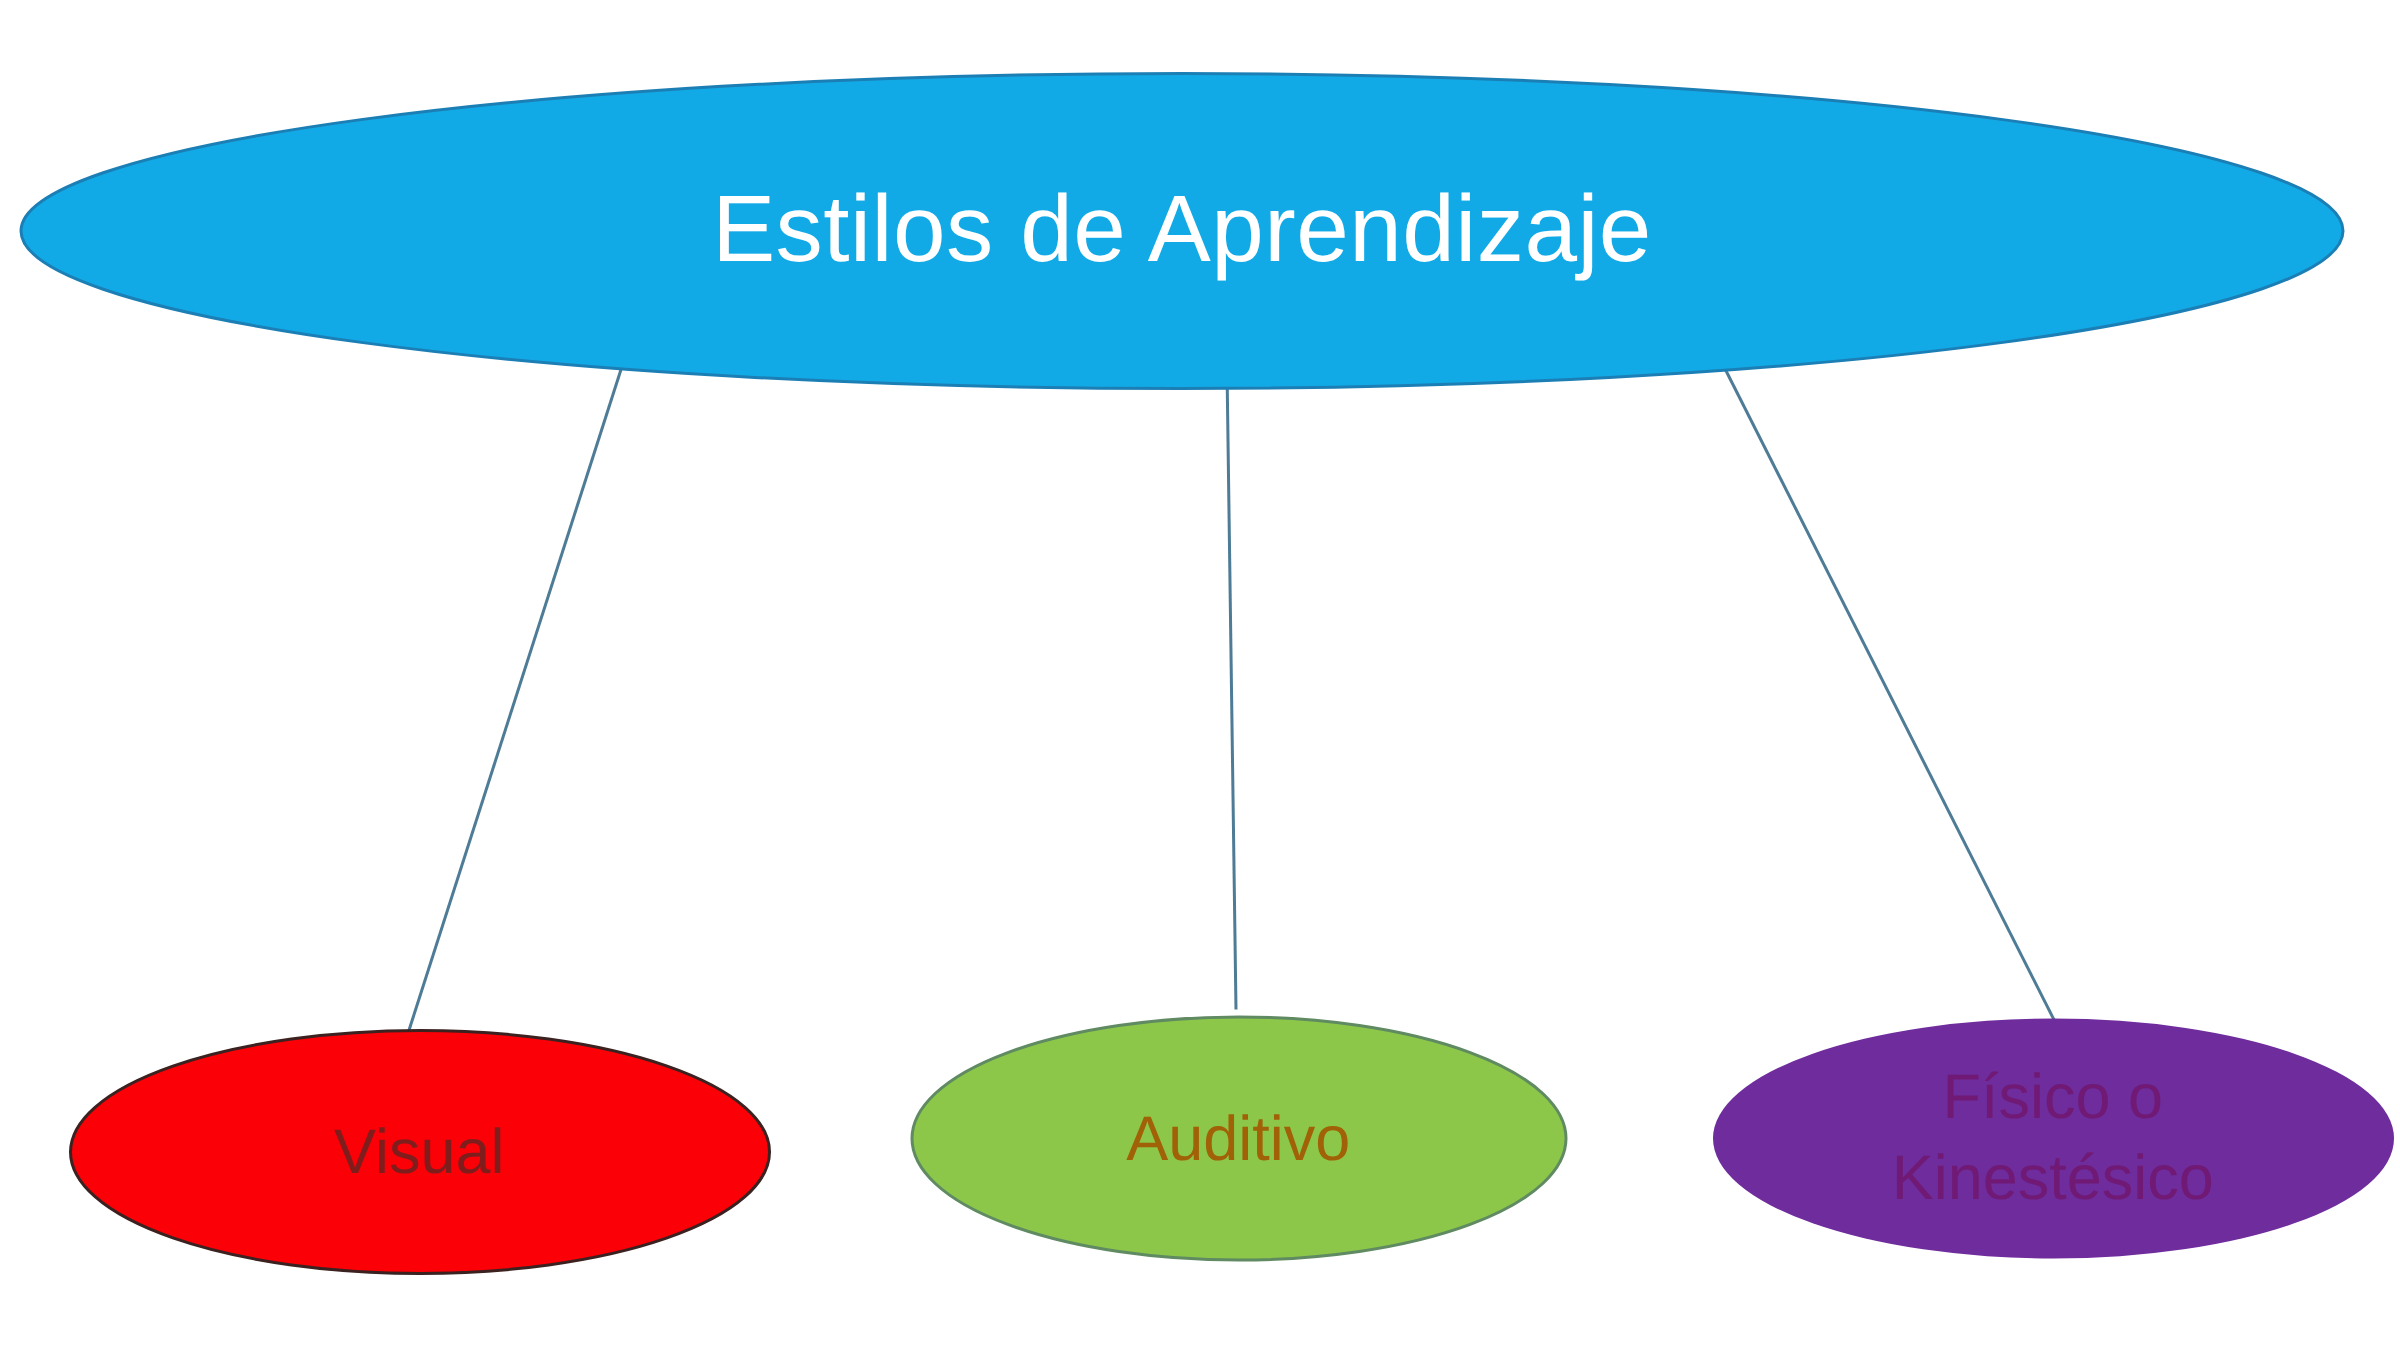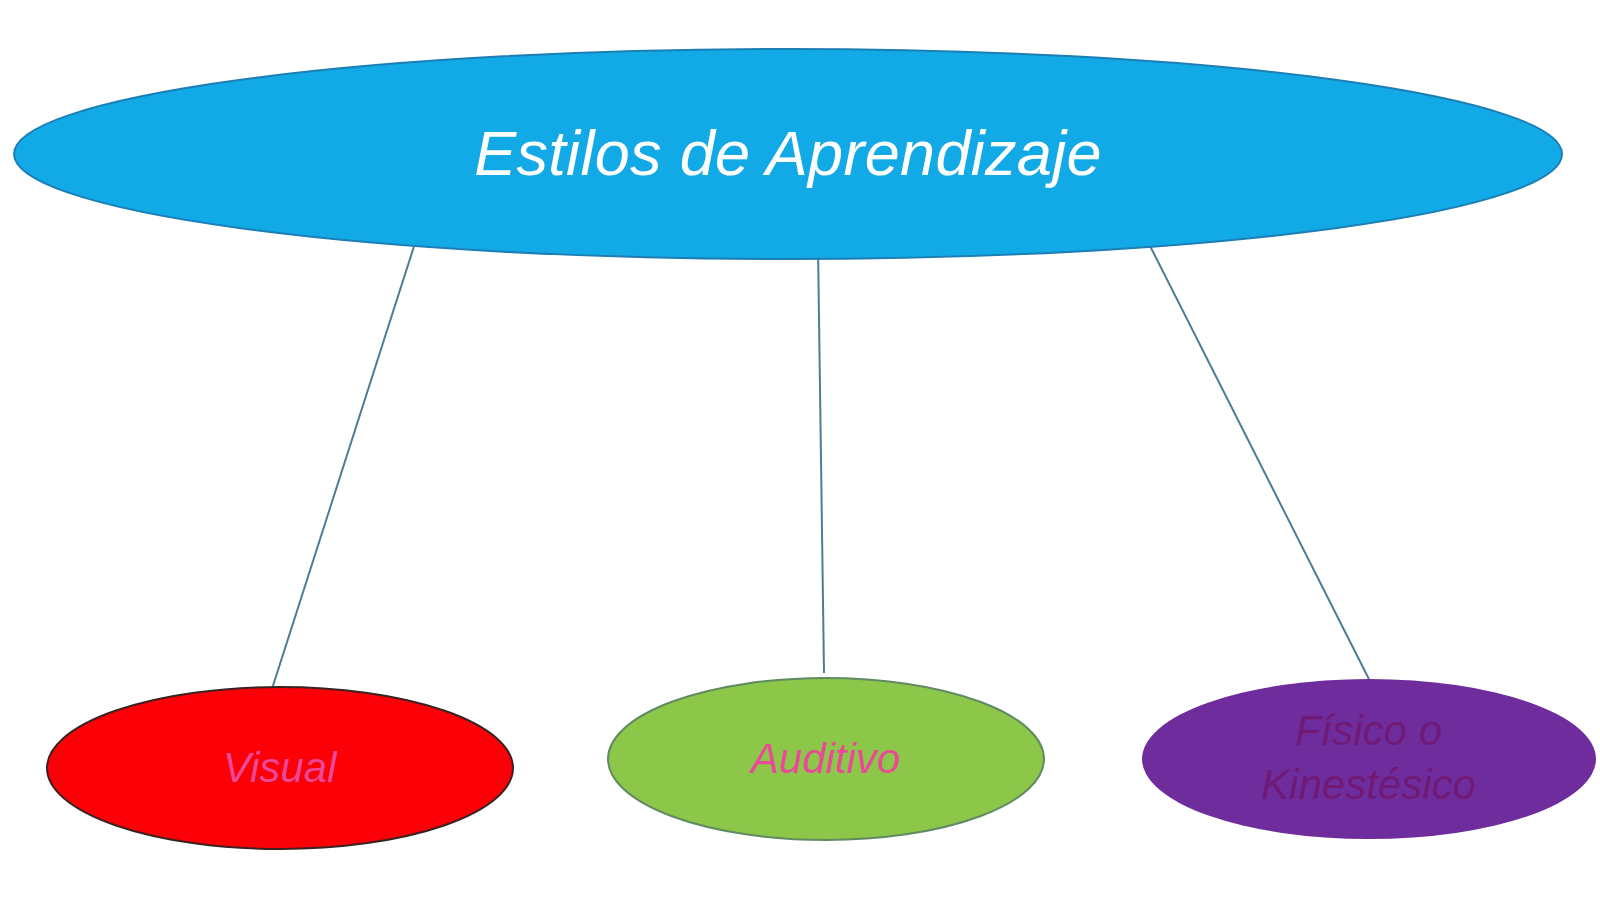--- a/index.html
+++ b/index.html
@@ -8,21 +8,20 @@
     padding: 0;
     background: #ffffff;
   }
   #canvas {
     position: relative;
     width: 1600px;
     height: 900px;
     background: #ffffff;
     overflow: hidden;
     font-family: "Liberation Sans", sans-serif;
-    font-style: italic;
   }
   #diagram-svg {
     position: absolute;
     left: 0;
     top: 0;
     width: 1600px;
     height: 900px;
   }
   .node-label {
     position: absolute;
@@ -85,20 +84,20 @@
 
     <ellipse id="shape-root" cx="788" cy="154" rx="774" ry="105" fill="#12AAE6" stroke="#1B7FB5" stroke-width="2"></ellipse>
 
     <ellipse id="shape-visual" cx="280" cy="768" rx="233" ry="81" fill="#FB0007" stroke="#3B2220" stroke-width="2"></ellipse>
     <ellipse id="shape-auditivo" cx="826" cy="759" rx="218" ry="81" fill="#8CC749" stroke="#5F8A62" stroke-width="2"></ellipse>
     <ellipse id="shape-kinestesico" cx="1369" cy="759" rx="227" ry="80" fill="#6E2C9C" stroke="#6E2C9C" stroke-width="0"></ellipse>
   </svg>
 
   <div class="node-label" id="label-root" style="color: rgb(255, 255, 255);">Estilos de Aprendizaje</div>
 
-  <div class="node-label" id="label-visual" style="color: #ec4899;">Visual</div>
+  <div class="node-label" id="label-visual" style="color: #7f1d1d;">Visual</div>
 
-  <div class="node-label" id="label-auditivo" style="color: #ec4899; text-align: right;">Auditivo</div>
+  <div class="node-label" id="label-auditivo" style="color: #a16207; text-align: right;">Auditivo</div>
 
   <div class="node-label" id="label-kinestesico" style="color: #701a75;">Físico o
 Kinestésico</div>
 
 </div>
 
 </body></html>

